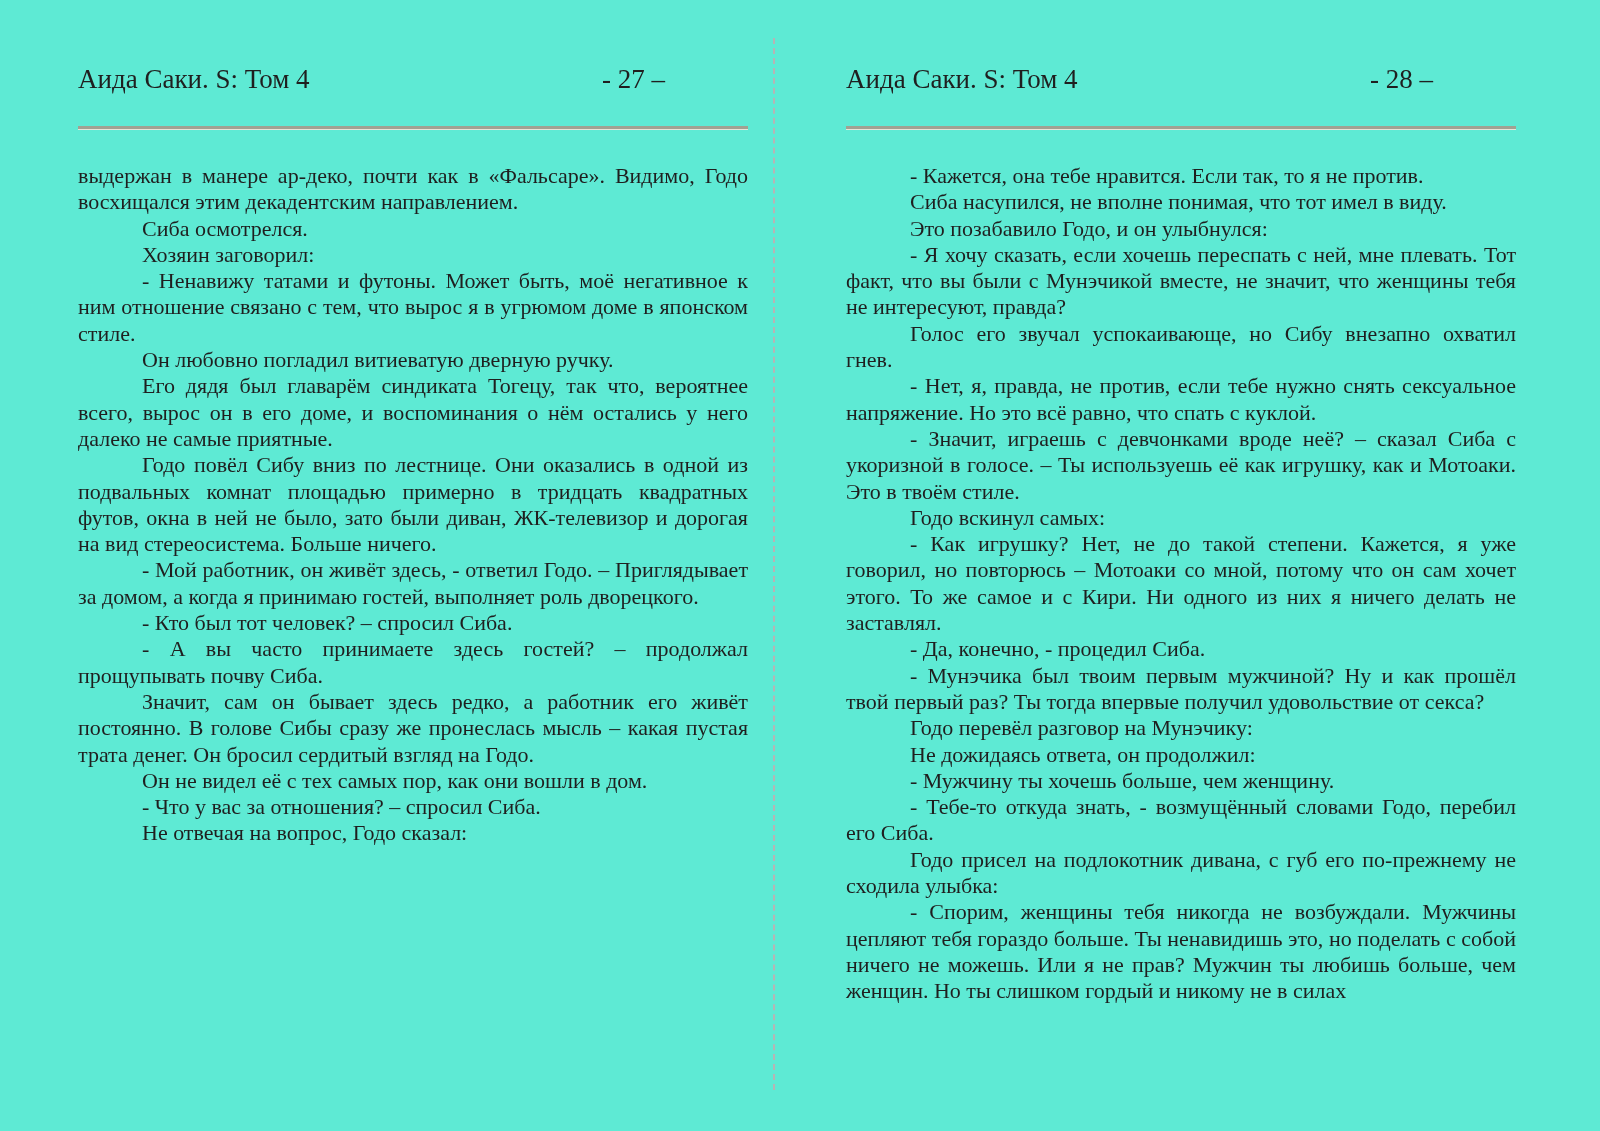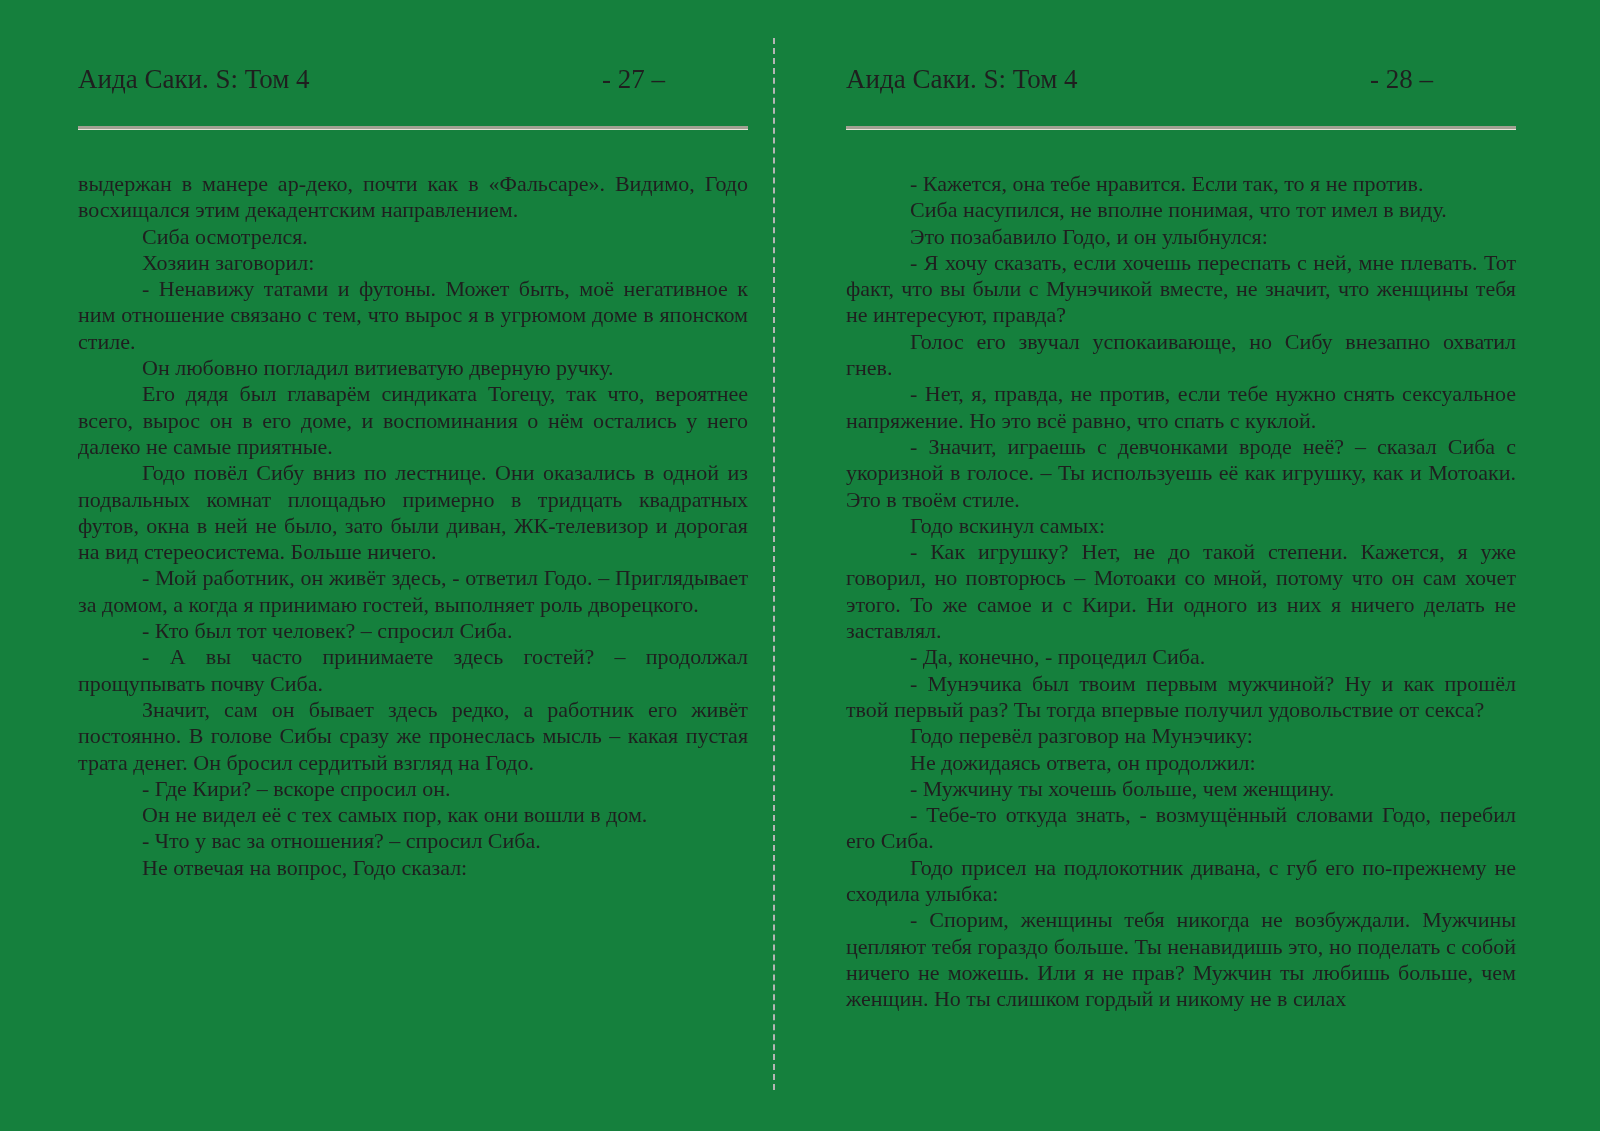--- a/index.html
+++ b/index.html
@@ -11,21 +11,21 @@
     width: 1600px;
     height: 1131px;
     font-family: "Liberation Serif", "DejaVu Serif", serif;
     color: #1f1f1f;
     overflow: hidden;
   }
   .spread {
     position: relative;
     width: 1600px;
     height: 1131px;
-    background: #15803d;
+    background: #5eead4;
   }
   .page {
     position: absolute;
     top: 0;
     width: 670px;
     height: 1131px;
   }
   .page-left  { left: 78px; }
   .page-right { left: 846px; }
 
@@ -59,21 +59,20 @@
     border-bottom: 1px solid #e6e6da;
   }
   .page-body {
     position: absolute;
     top: 163px;
     left: 0;
     width: 100%;
     font-size: 22px;
     line-height: 26.3px;
     text-align: justify;
-    margin-top: 8px;
   }
   .para {
     margin: 0;
     text-indent: 64px;
   }
   .para.continuation {
     text-indent: 0;
   }
   .page-divider {
     position: absolute;
@@ -100,21 +99,20 @@
       <p class="para">Сиба осмотрелся.</p>
       <p class="para">Хозяин заговорил:</p>
       <p class="para">- Ненавижу татами и футоны. Может быть, моё негативное к ним отношение связано с тем, что вырос я в угрюмом доме в японском стиле.</p>
       <p class="para">Он любовно погладил витиеватую дверную ручку.</p>
       <p class="para">Его дядя был главарём синдиката Тогецу, так что, вероятнее всего, вырос он в его доме, и воспоминания о нём остались у него далеко не самые приятные.</p>
       <p class="para">Годо повёл Сибу вниз по лестнице. Они оказались в одной из подвальных комнат площадью примерно в тридцать квадратных футов, окна в ней не было, зато были диван, ЖК-телевизор и дорогая на вид стереосистема. Больше ничего.</p>
       <p class="para">- Мой работник, он живёт здесь, - ответил Годо. – Приглядывает за домом, а когда я принимаю гостей, выполняет роль дворецкого.</p>
       <p class="para">- Кто был тот человек? – спросил Сиба.</p>
       <p class="para">- А вы часто принимаете здесь гостей? – продолжал прощупывать почву Сиба.</p>
       <p class="para">Значит, сам он бывает здесь редко, а работник его живёт постоянно. В голове Сибы сразу же пронеслась мысль – какая пустая трата денег. Он бросил сердитый взгляд на Годо.</p>
-      <p class="para">- Где Кири? – вскоре спросил он.</p>
       <p class="para">Он не видел её с тех самых пор, как они вошли в дом.</p>
       <p class="para">- Что у вас за отношения? – спросил Сиба.</p>
       <p class="para">Не отвечая на вопрос, Годо сказал:</p>
     </div>
   </div>
 
   <div class="page-divider"></div>
 
   <div class="page page-right">
     <div class="page-header">

